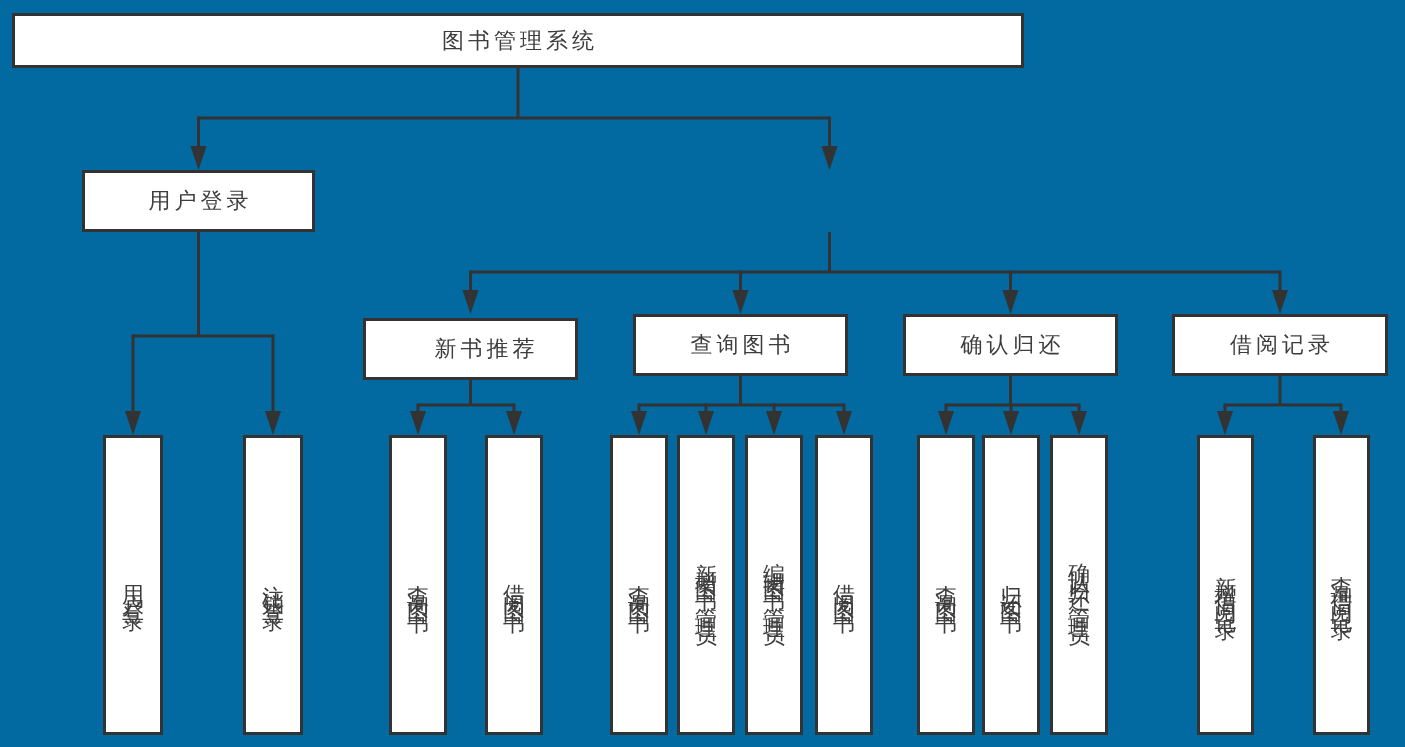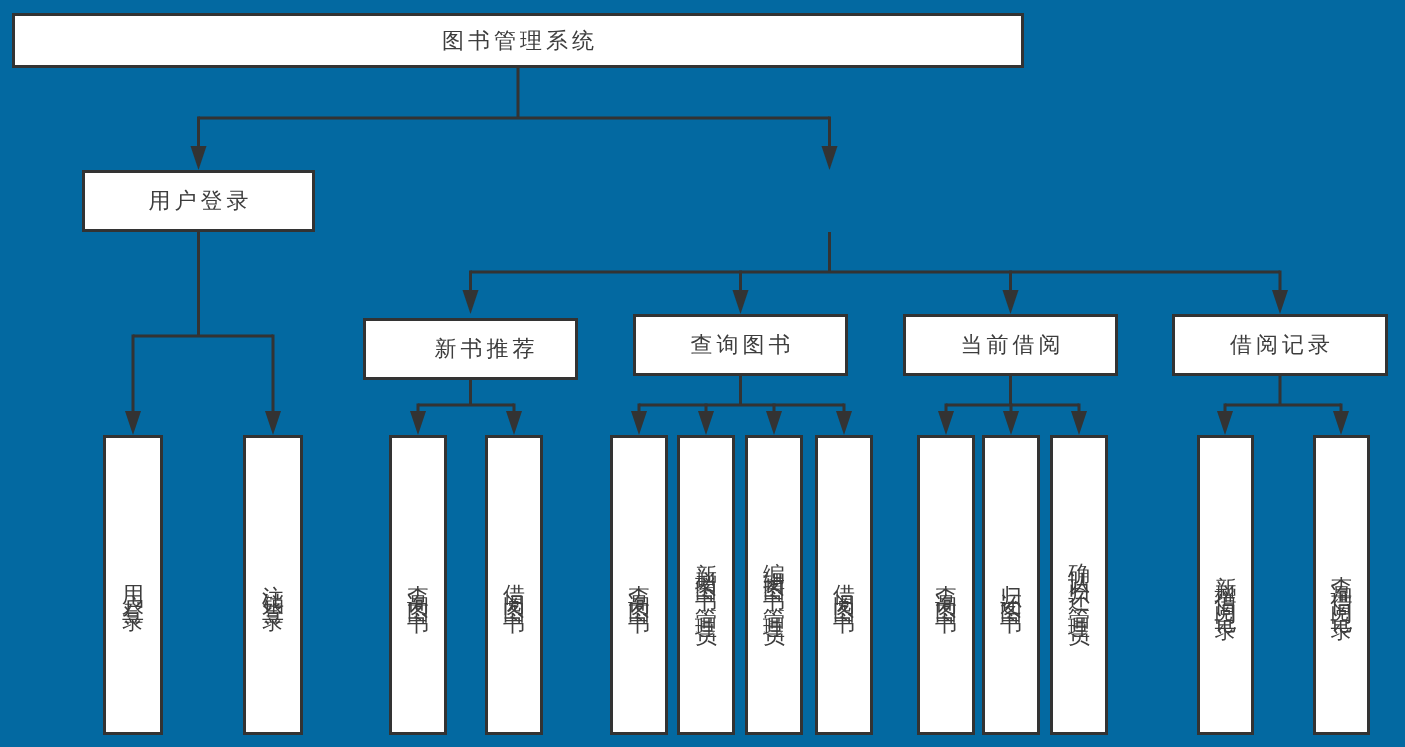--- a/index.html
+++ b/index.html
@@ -151,21 +151,21 @@
       <polygon points="1333,411 1349,411 1341,435"></polygon>
     </g>
   </svg>
 
   <div class="node n-root">图书管理系统</div>
 
   <div class="node n-user">用户登录</div>
 
   <div class="node n-nr">新书推荐</div>
   <div class="node n-bb">查询图书</div>
-  <div class="node n-cb">当前借阅</div>
+  <div class="node n-cb">确认归还</div>
   <div class="node n-br">借阅记录</div>
 
   <div class="node leaf l-ul1">用户登录</div>
   <div class="node leaf l-ul2">注销登录</div>
 
   <div class="node leaf l-nr1">查询图书</div>
   <div class="node leaf l-nr2">借阅图书</div>
 
   <div class="node leaf l-bb1">查询图书</div>
   <div class="node leaf l-bb2">新增图书（管理员）</div>

